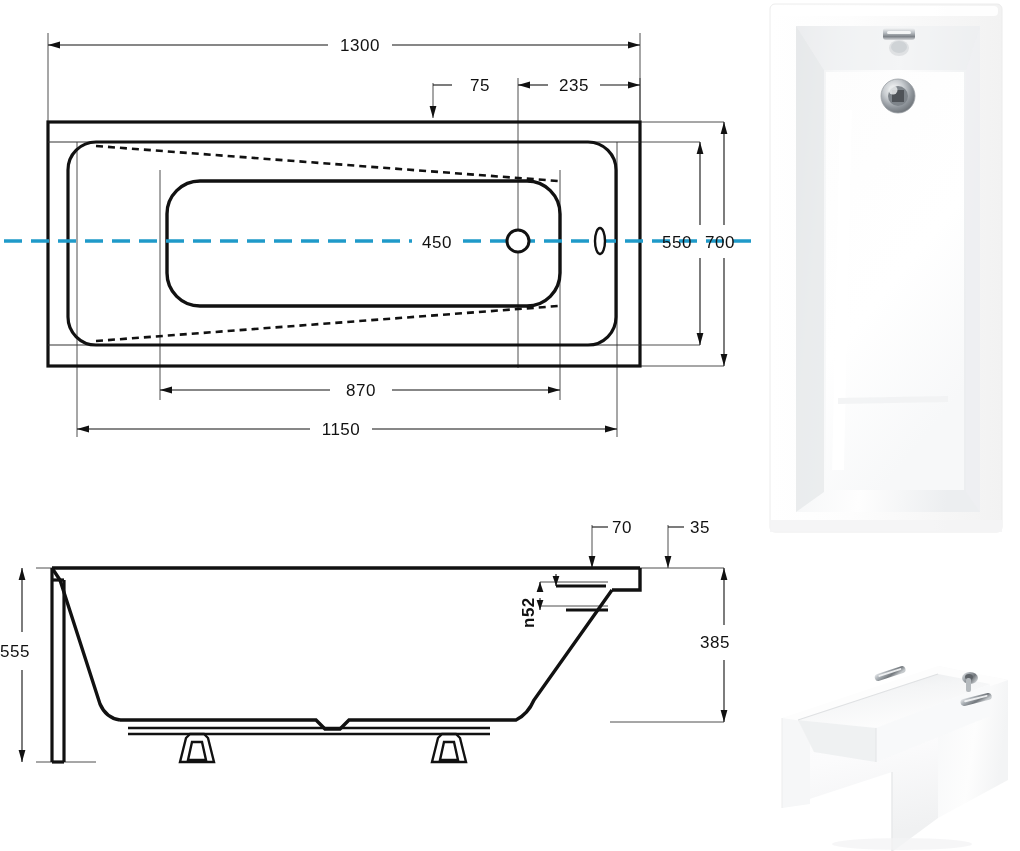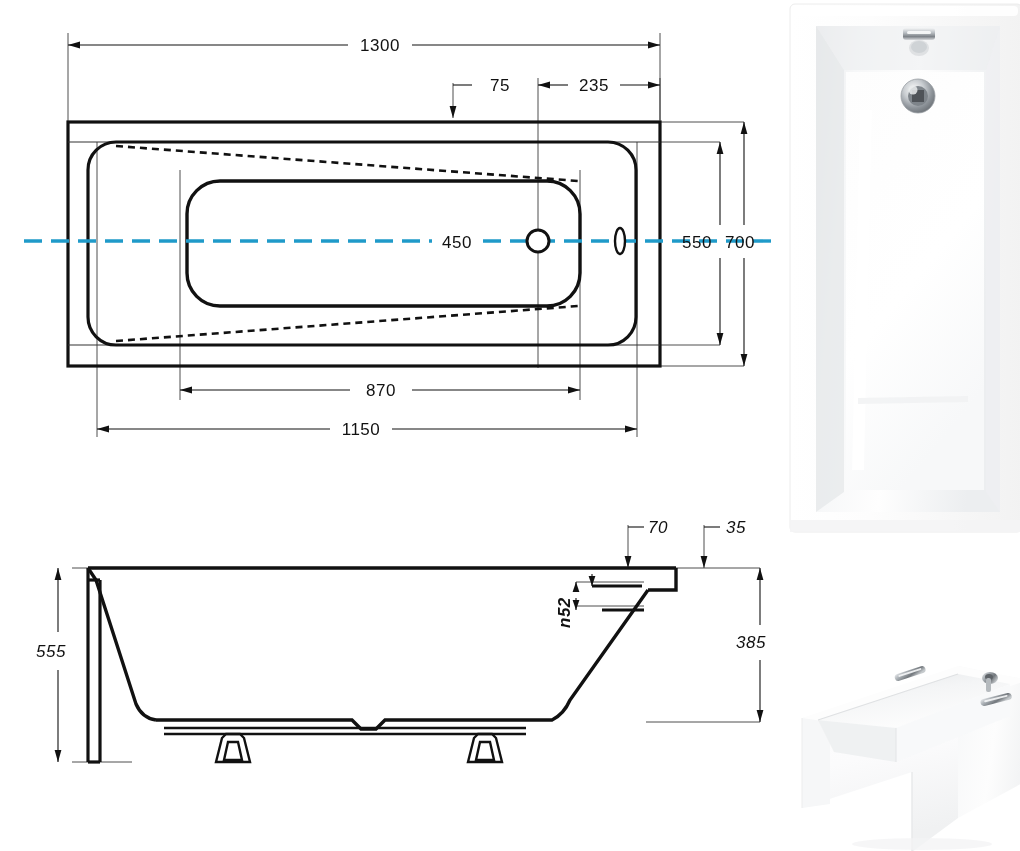--- a/index.html
+++ b/index.html
@@ -17,25 +17,24 @@
   }
   #sheet {
     position: absolute;
     left: 0; top: 0;
     width: 1020px;
     height: 851px;
     background: #ffffff;
   }
   .pane {
     position: absolute;
-    padding-left: 20px;
   }
   
   #top-view-pane { left: 0; top: 0; width: 760px; height: 470px; }
-  #side-view-pane { left: 16px; top: 470px; width: 760px; height: 381px; font-style: italic; }
+  #side-view-pane { left: 0; top: 470px; width: 760px; height: 381px; }
   #photo-top-pane { left: 752px; top: 0px; width: 268px; height: 540px; }
   #photo-bottom-pane { left: 752px; top: 612px; width: 268px; height: 239px; }
 
   svg { display: block; }
 
   .dimtext {
     font-family: "Liberation Sans", sans-serif;
     font-size: 17px;
     fill: #111111;
     letter-spacing: 0.5px;

